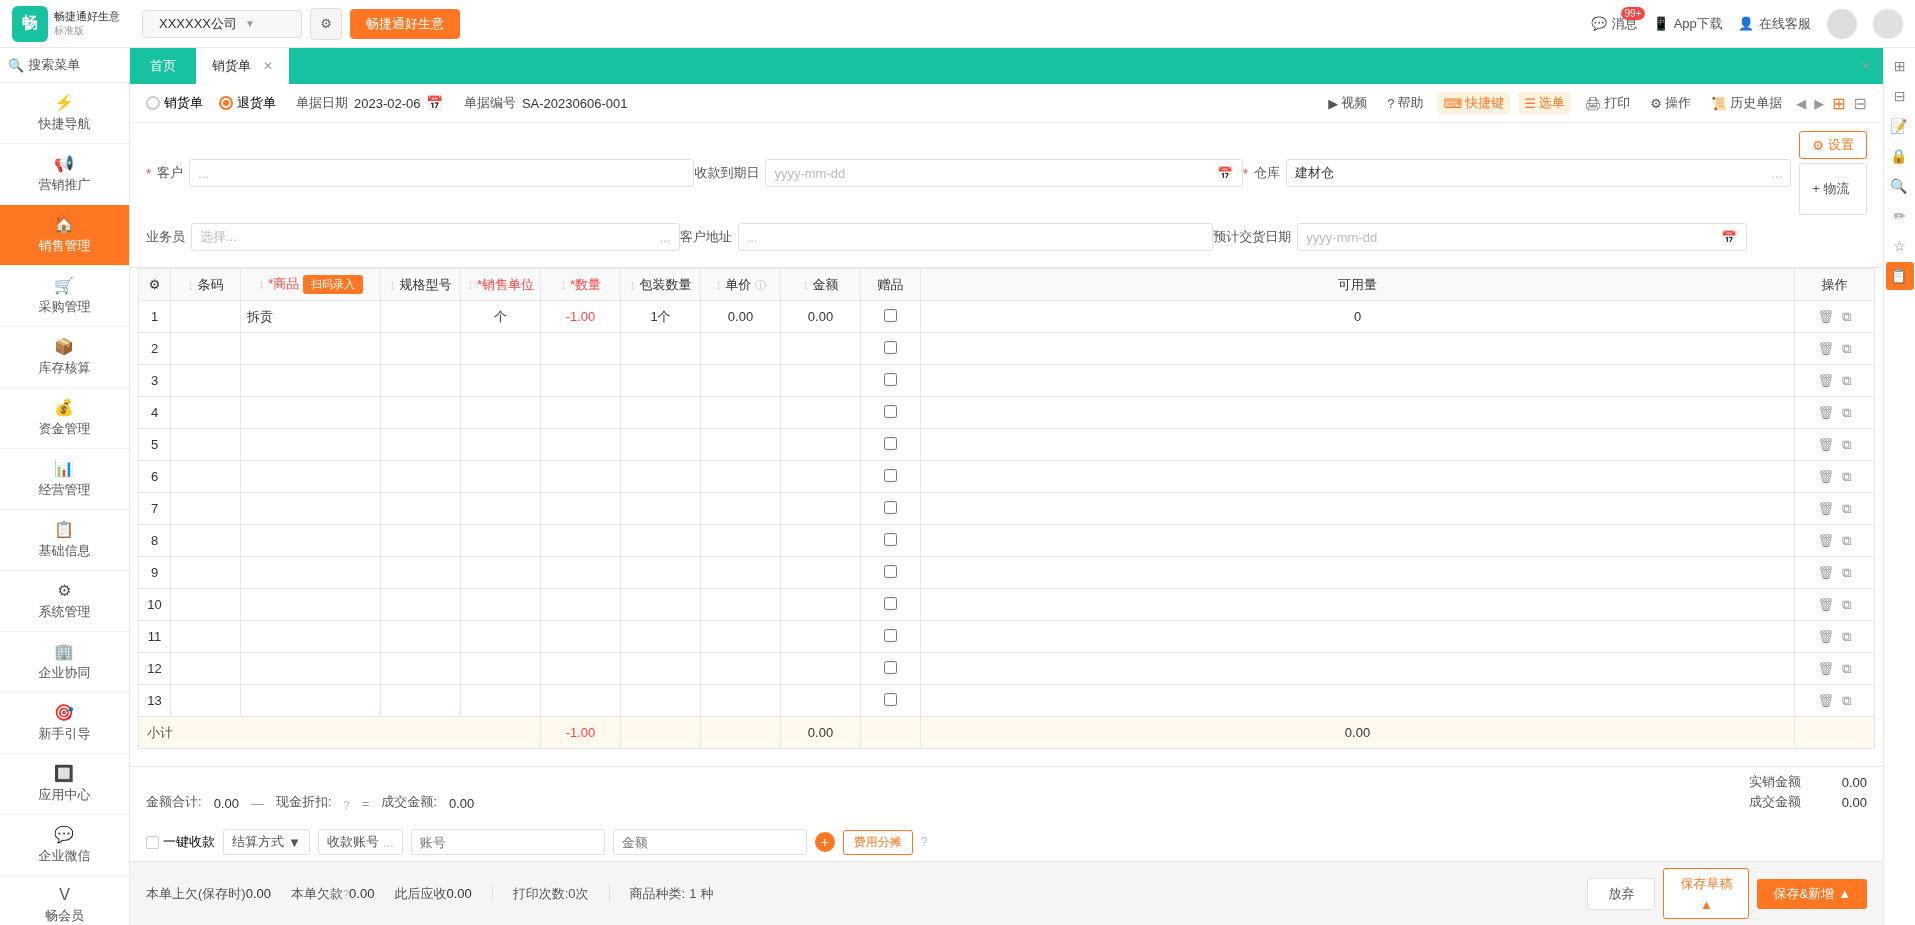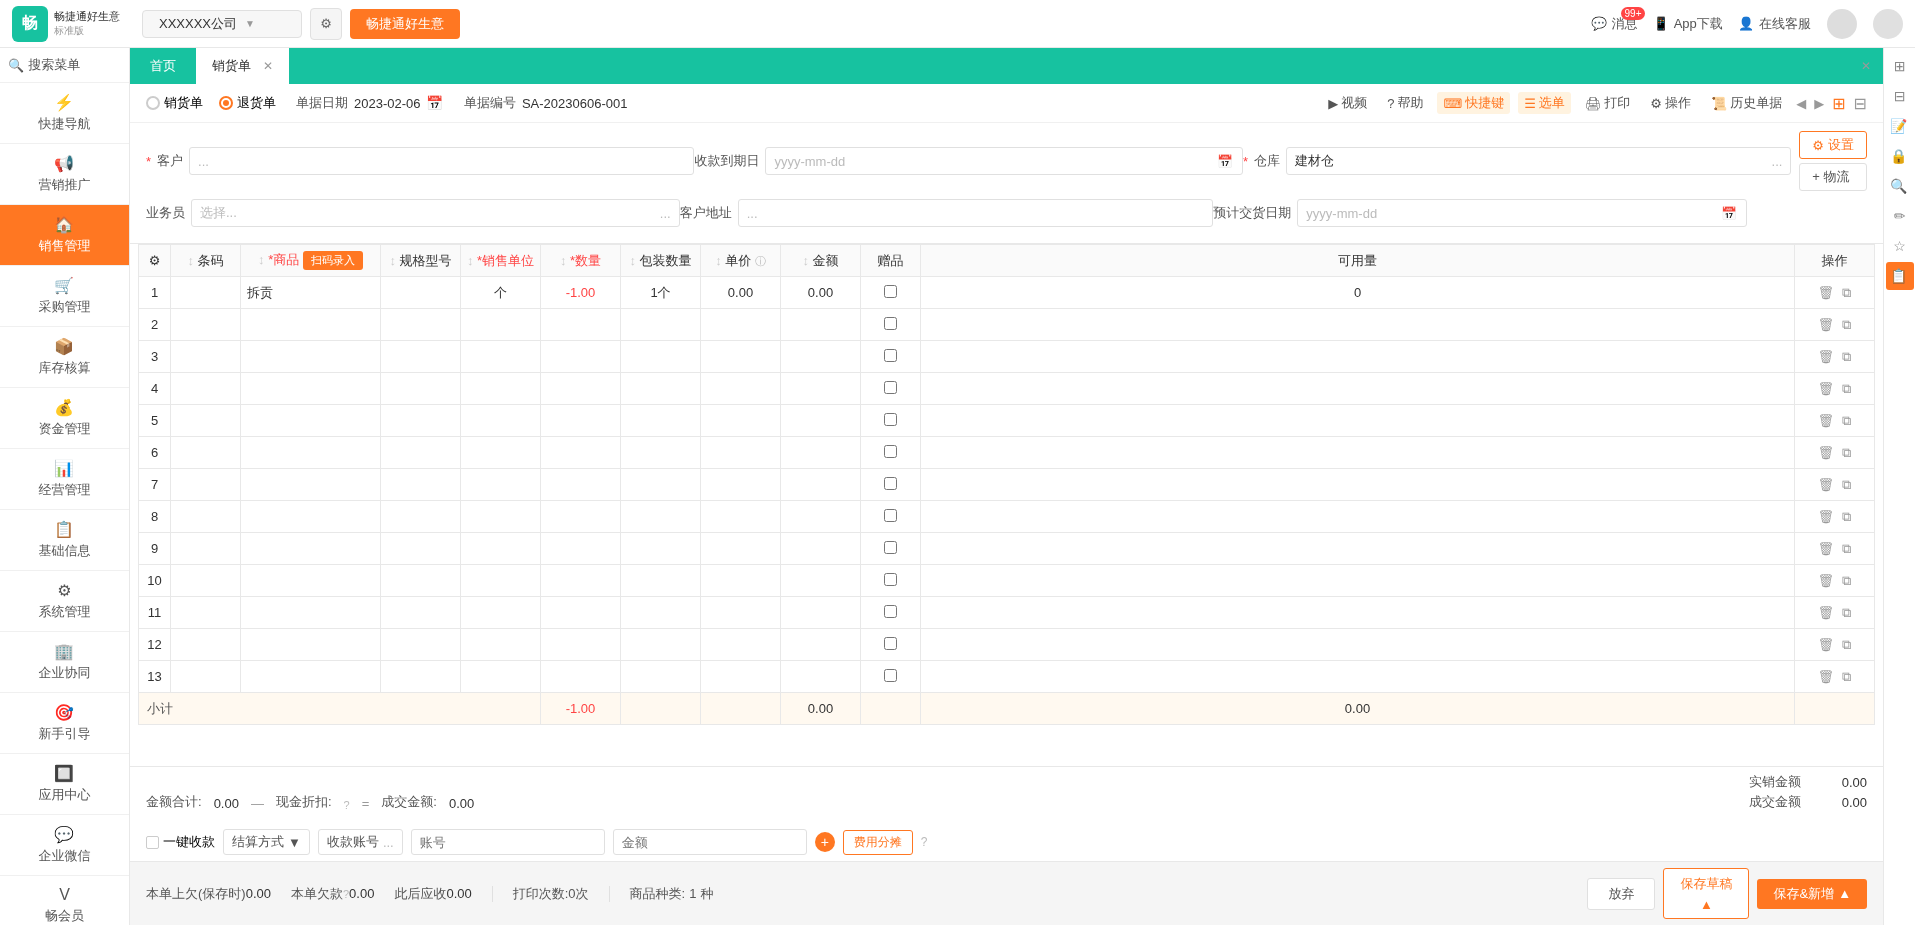--- a/index.html
+++ b/index.html
@@ -304,21 +304,21 @@
       font-size: 12px;
       display: flex;
       align-items: center;
       gap: 4px;
     }
     .btn-logistics {
       background: white;
       border: 1px solid #e0e0e0;
       color: #555;
       border-radius: 3px;
-      padding: 4px 12px;
+      padding: 16px 12px;
       cursor: pointer;
       font-size: 12px;
       display: flex;
       align-items: center;
       gap: 4px;
     }
 
     
     .table-container {
       flex: 1;

